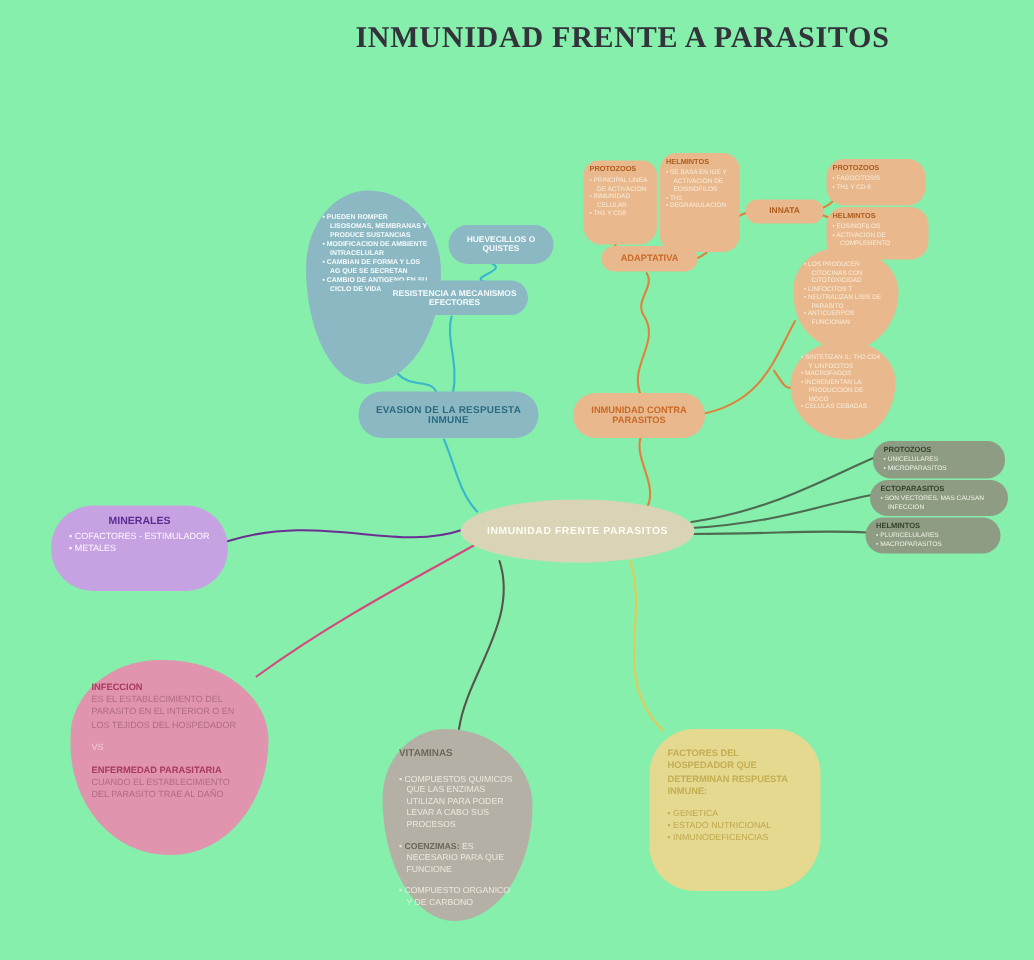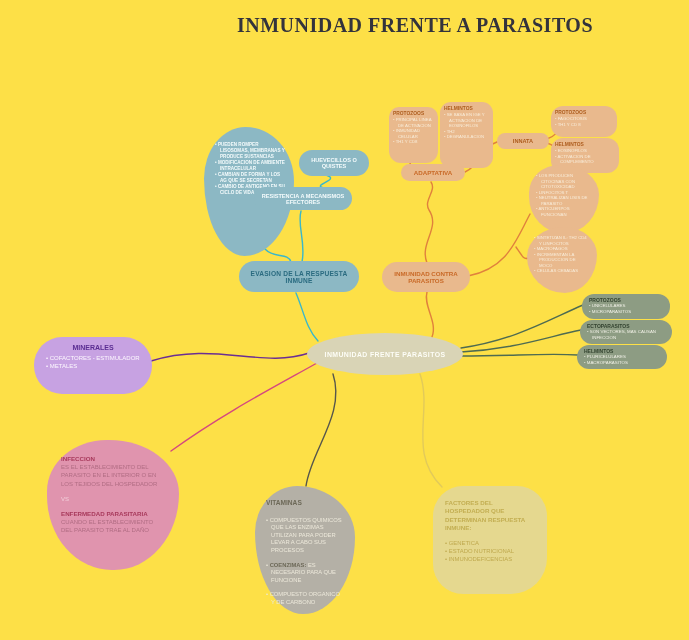--- a/index.html
+++ b/index.html
@@ -1,16 +1,16 @@
 <!DOCTYPE html>
 <html><head>
 <meta charset="utf-8">
 <style>
   html,body{margin:0;padding:0;background:#fbfbfb;}
-  .stage{position:relative;width:689px;height:640px;background:#fde047;overflow:hidden;
+  .stage{position:relative;width:689px;height:640px;background:#86efac;overflow:hidden;
          font-family:"Liberation Sans",sans-serif;}
   .title{position:absolute;left:140px;top:14px;width:550px;margin:0;text-align:center;
          font-family:"Liberation Serif",serif;font-weight:600;font-size:20px;color:#33333c;
          letter-spacing:.5px;}
   svg.links{position:absolute;left:0;top:0;pointer-events:none;}
   .node{position:absolute;box-sizing:border-box;}
   .pill{display:flex;align-items:center;justify-content:center;text-align:center;border-radius:40px;}
   ul.b{list-style:none;margin:0;padding:0;}
   ul.b li{padding-left:5px;text-indent:-5px;line-height:1.3;}
   ul.b li::before{content:"• ";}

